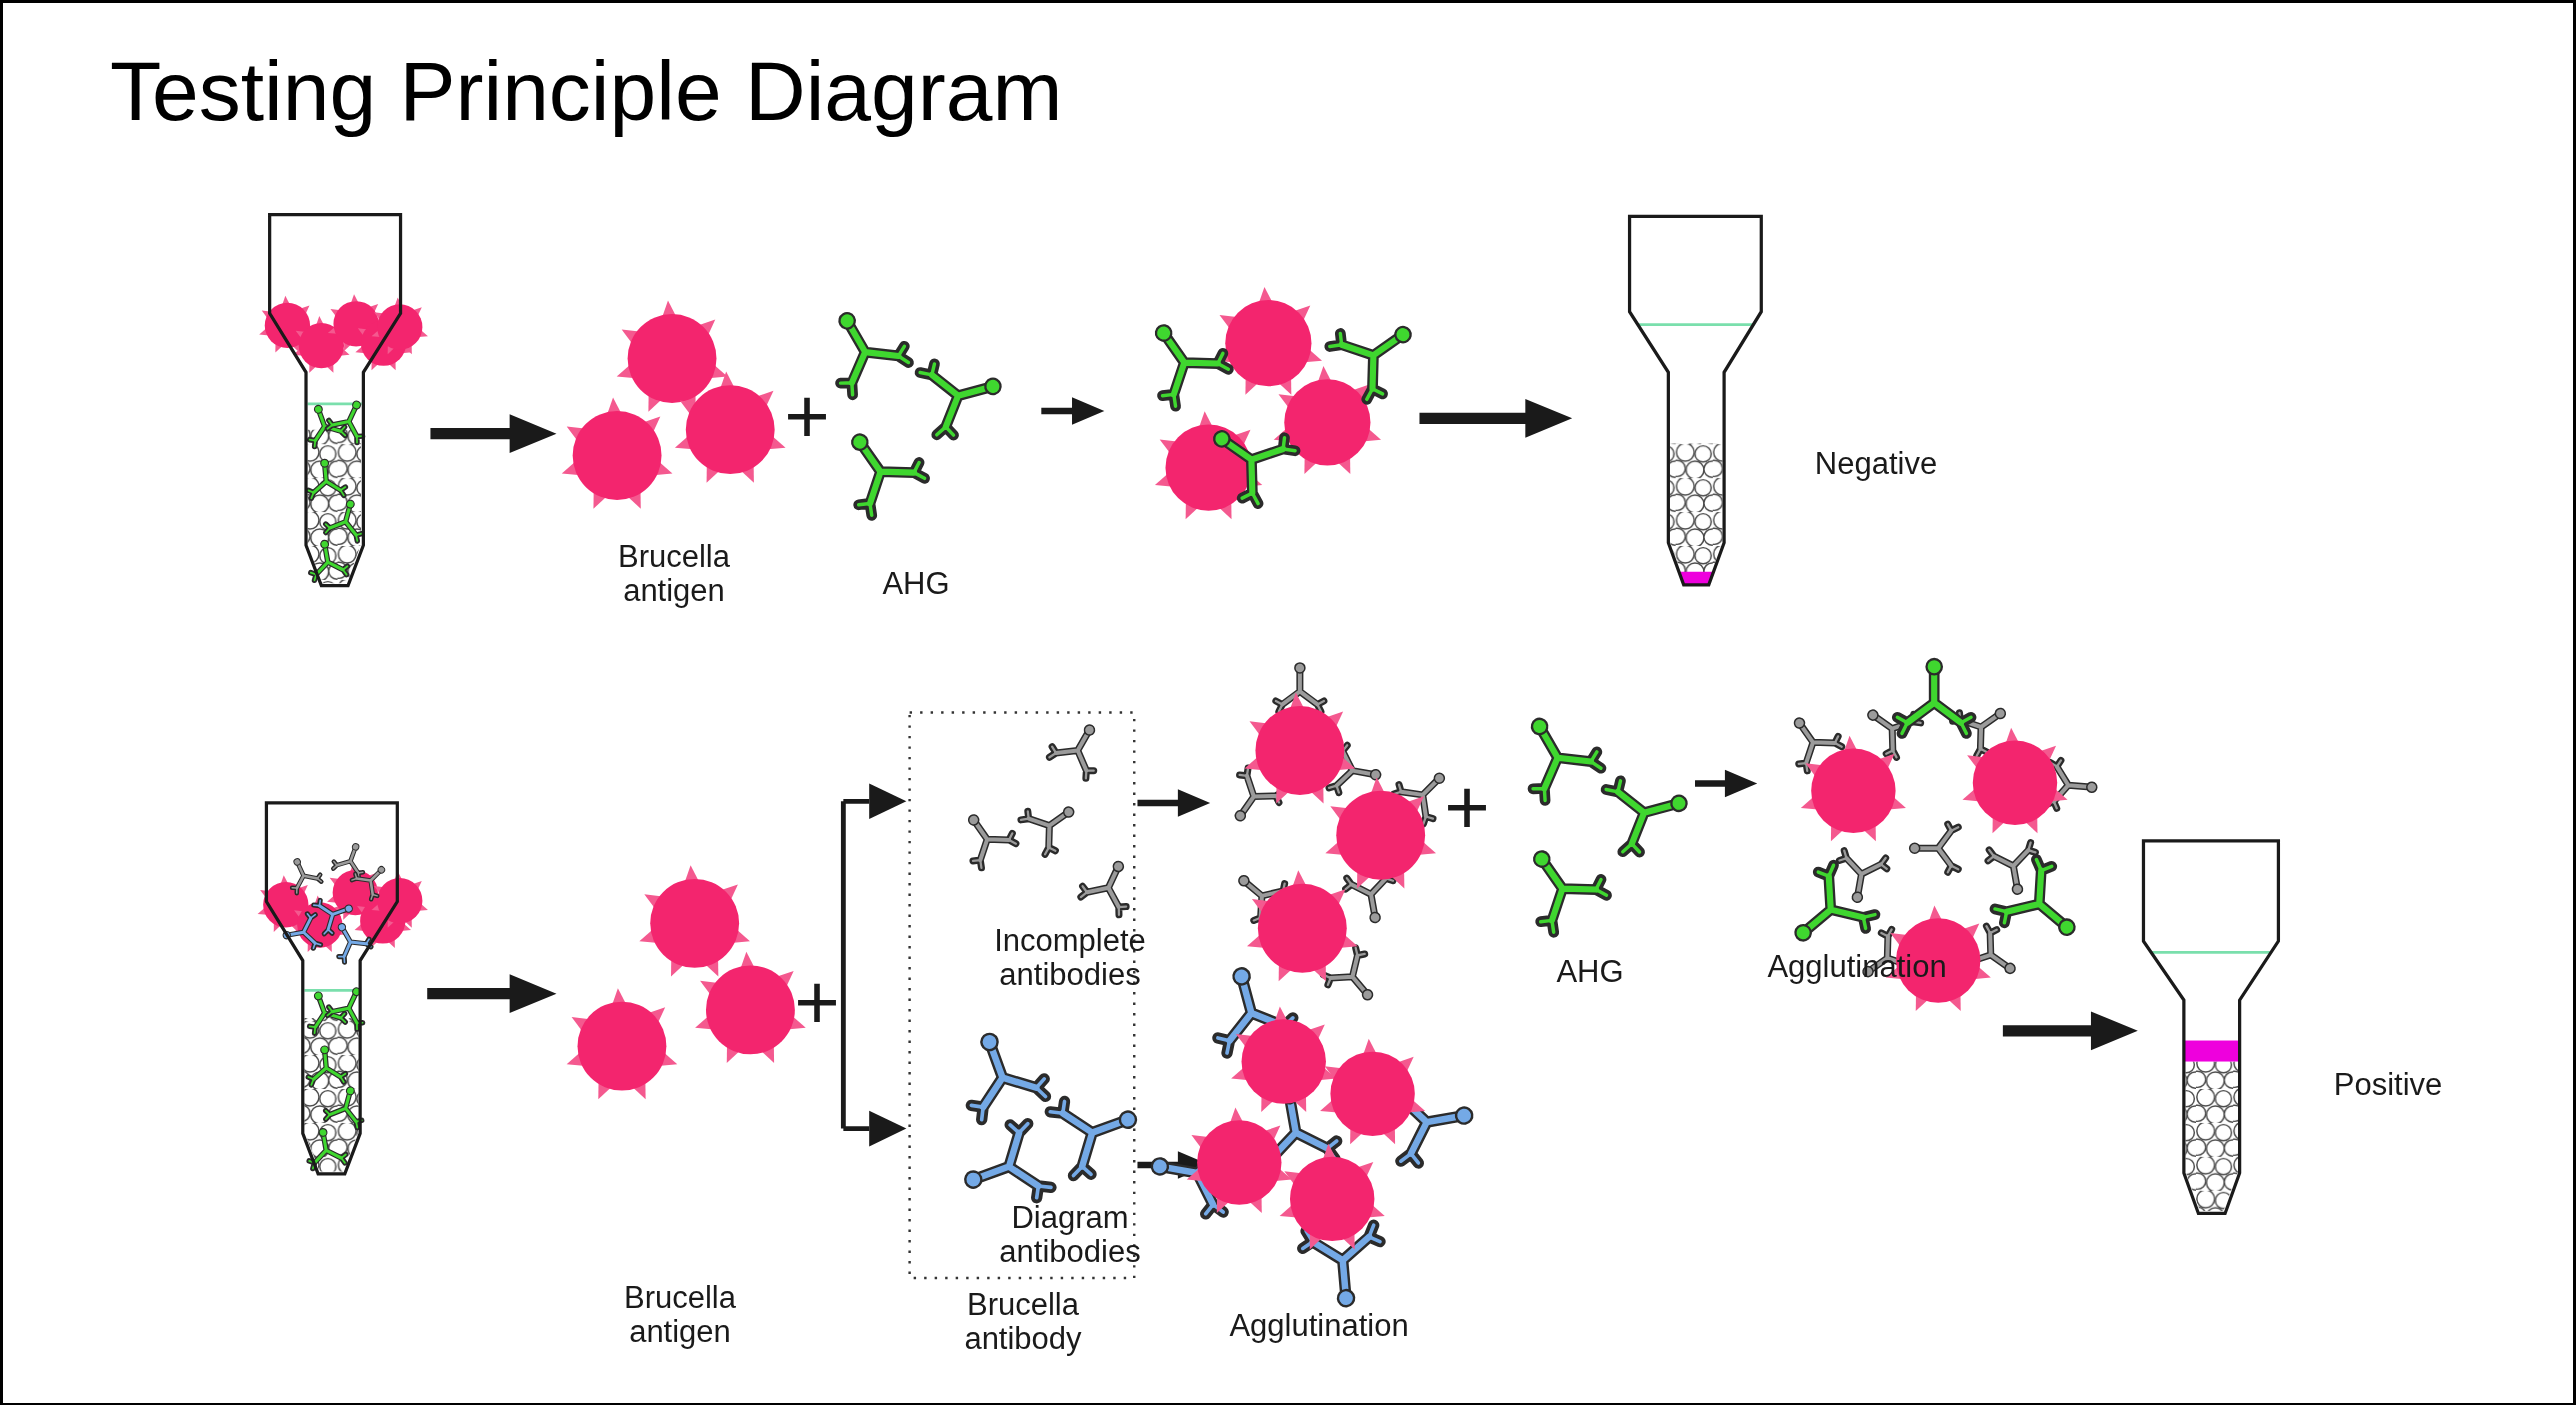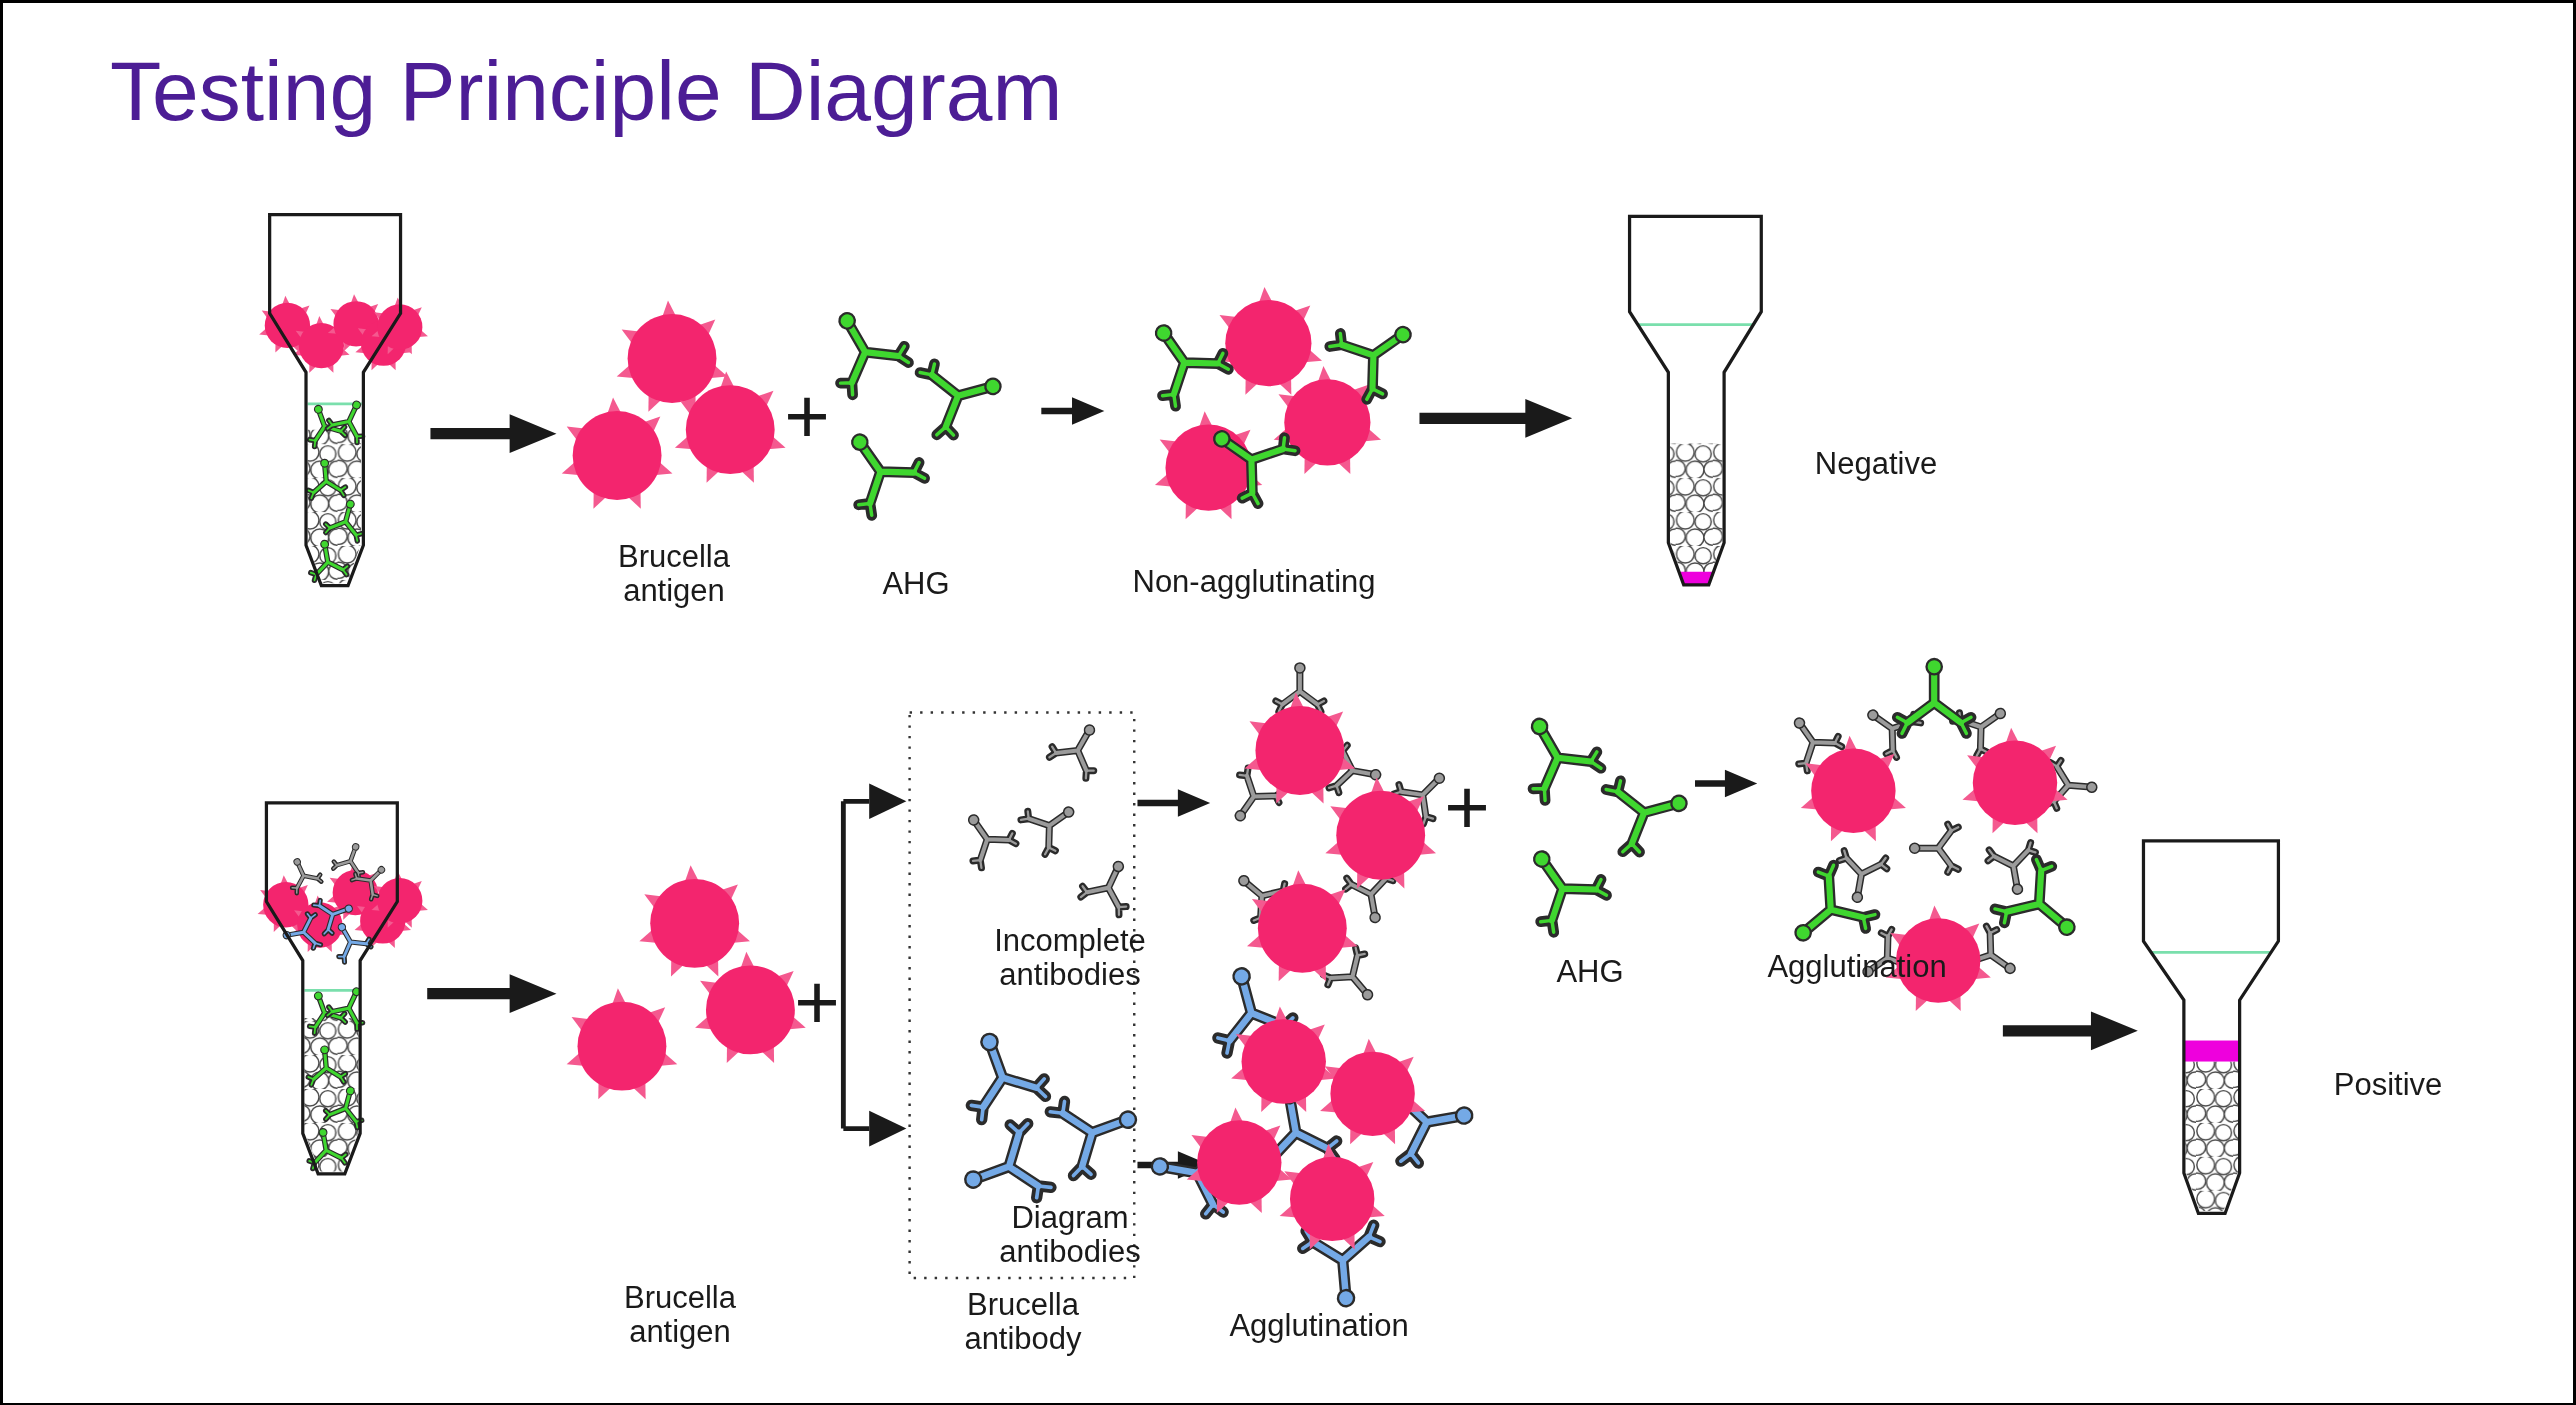--- a/index.html
+++ b/index.html
@@ -8,21 +8,21 @@
     width:2576px;height:1406px;
     box-sizing:border-box;
     background:#ffffff;
     border:3.2px solid #000;
     font-family:"Liberation Sans", sans-serif;
     overflow:hidden;
   }
   svg.layer{position:absolute;left:0;top:0;width:2576px;height:1406px;}
   .title{
     position:absolute;left:107px;top:40px;
-    font-size:84px;color:#4c1d95;letter-spacing:0px;white-space:nowrap;
+    font-size:84px;color:#000000;letter-spacing:0px;white-space:nowrap;
   }
   .label{
     position:absolute;color:var(--ink-black,#1a1a1a);
     transform:translateX(-50%);
     text-align:center;line-height:1.1;white-space:nowrap;
   }
   .label.big{font-size:31px;}
   .label.small{font-size:31px;margin-left:48px;}
   .plus{
     position:absolute;transform:translate(-50%,-54%);
@@ -272,21 +272,20 @@
 
   <div class="label big" style="left:671px;top:537px;">
     <div>Brucella</div>
     <div>antigen</div>
   </div>
 
   <div class="plus" style="left:804px;top:417px;">+</div>
 
   <div class="label big" style="left:913px;top:564px;">AHG</div>
 
-  <div class="label big" style="left:1251px;top:562px;">Non-agglutinating</div>
 
   <div class="label big" style="left:1873px;top:444px;">Negative</div>
 
   <div class="plus" style="left:814px;top:1003px;">+</div>
 
   <div class="label small" style="left:1019px;top:921px;">
     <div>Incomplete</div>
     <div>antibodies</div>
   </div>
 

